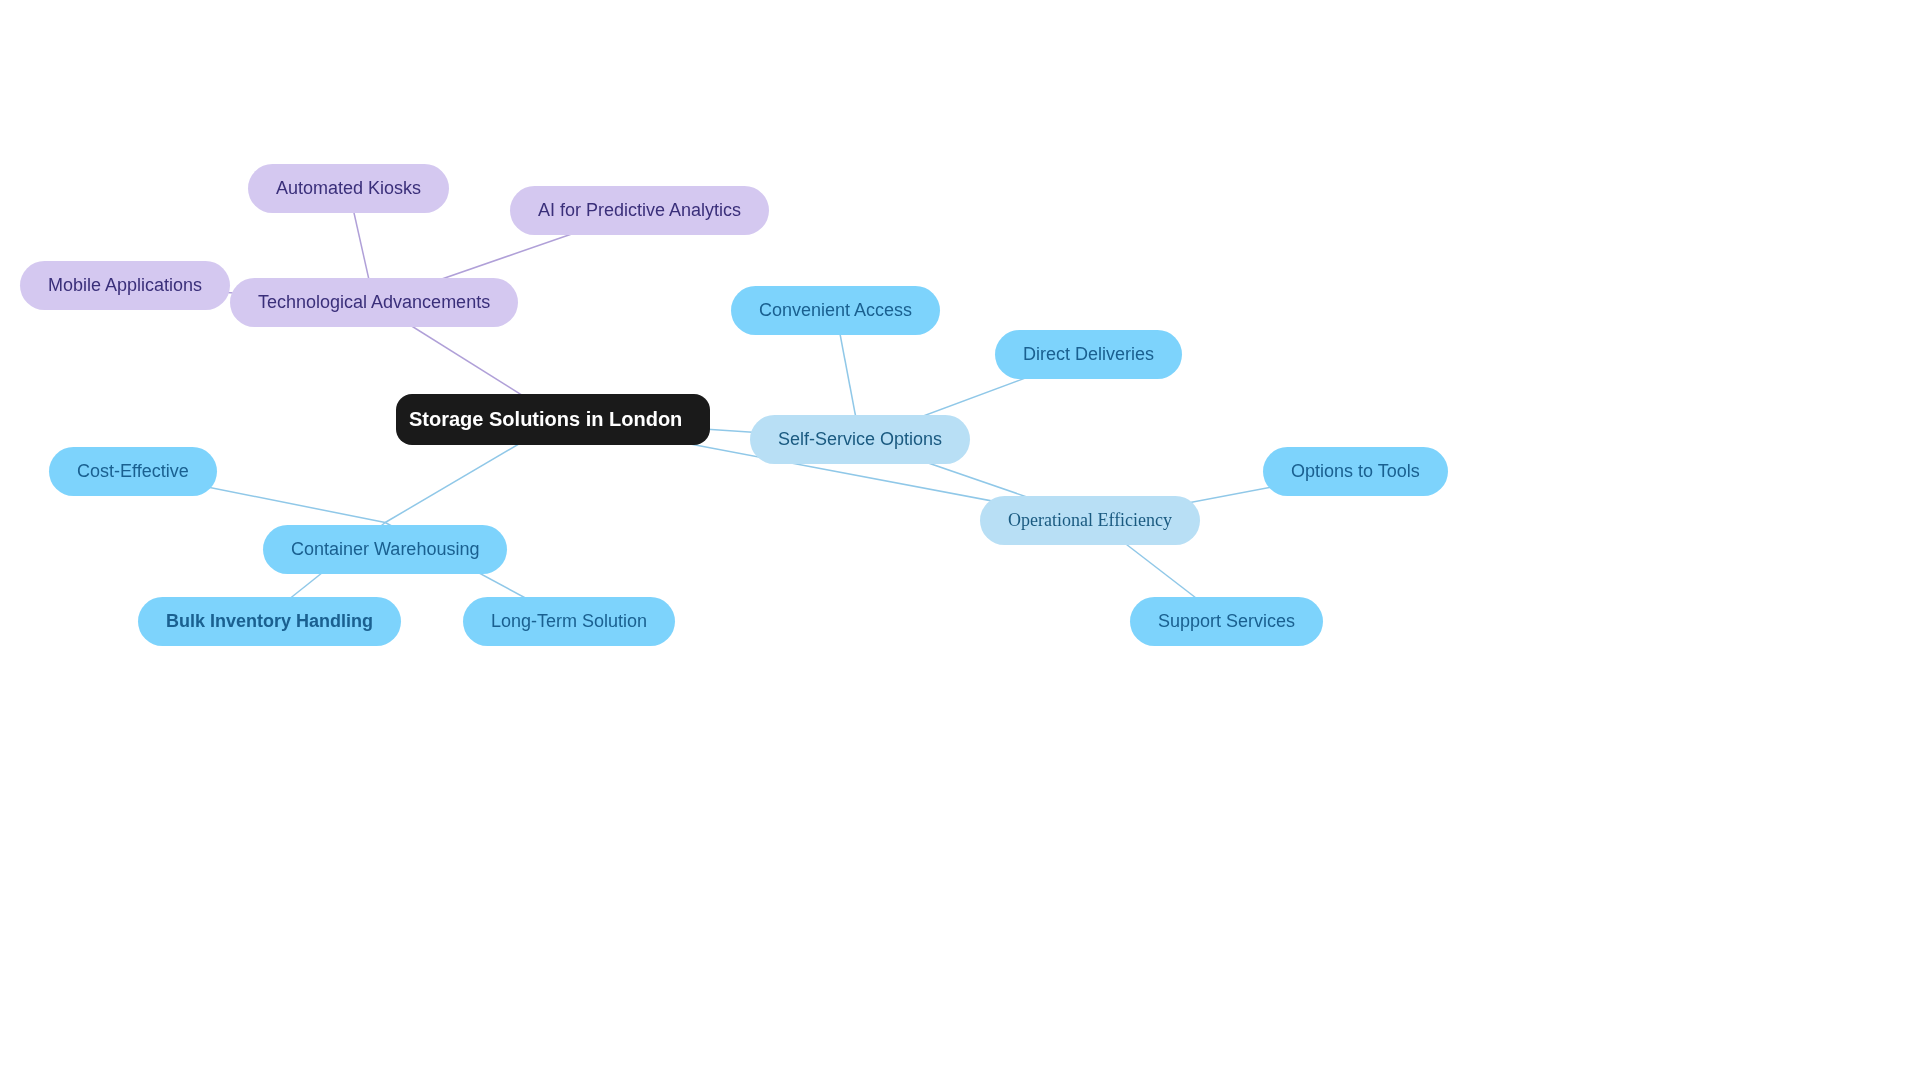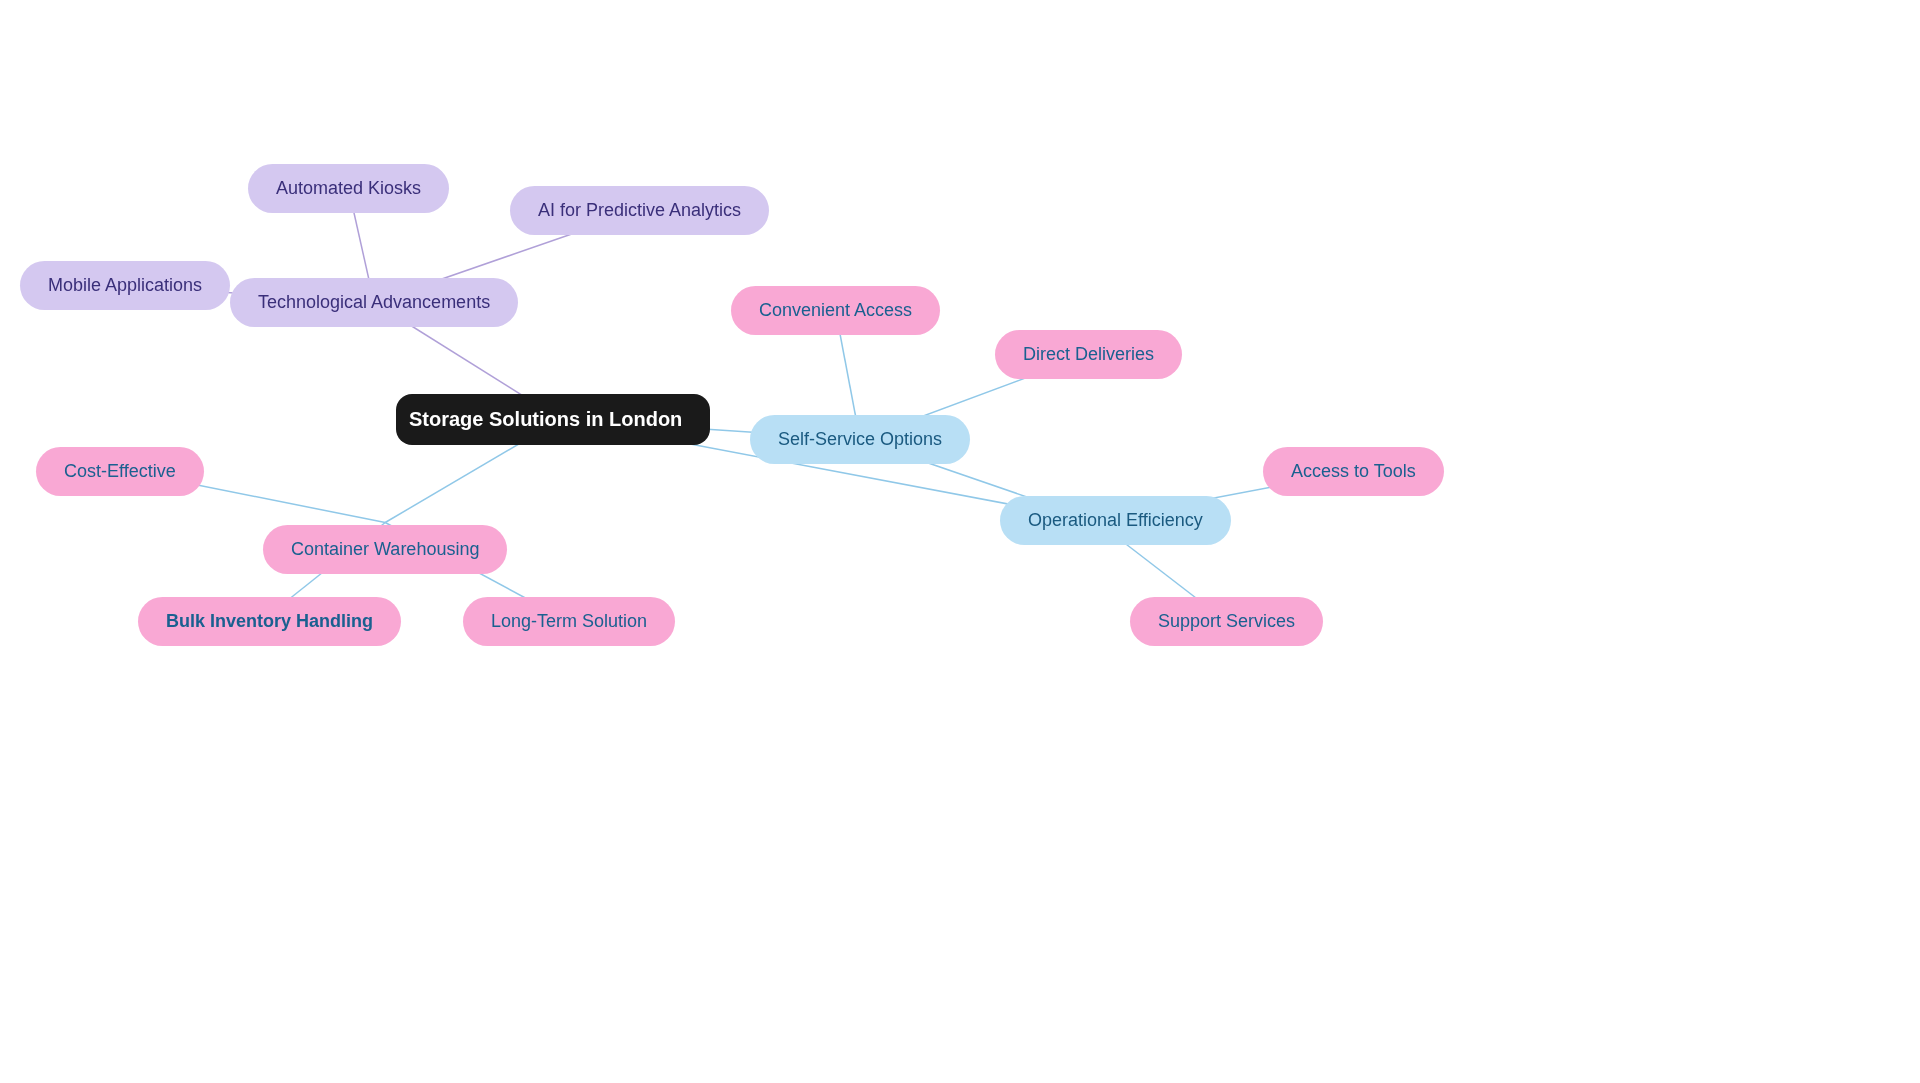--- a/index.html
+++ b/index.html
@@ -38,21 +38,21 @@
       font-weight: 600;
       border-radius: 16px;
     }
     .node-purple {
       background: #d4c8f0;
       color: #3a2f7a;
       border-radius: 50px;
       align-items: flex-end;
     }
     .node-blue {
-      background: #f9a8d4;
+      background: #7dd3fc;
       color: #1a6090;
       border-radius: 50px;
     }
     .node-blue-mid {
       background: #b8dff5;
       color: #1a5a80;
       border-radius: 50px;
     }
   </style>
 </head>
@@ -93,21 +93,21 @@
 </div>
 
 <div class="node node-purple" style="left: 20px; top: 261px;" id="n-mobile">
   <span>Mobile Applications</span>
 </div>
 
 <div class="node node-blue" style="left: 263px; top: 498px; margin-top: 27px;" id="n-container">
   <span>Container Warehousing</span>
 </div>
 
-<div class="node node-blue" style="left: 36px; top: 447px; text-align: center;" id="n-cost">
+<div class="node node-blue" style="left: 49px; top: 447px; text-align: center;" id="n-cost">
   <span>Cost-Effective</span>
 </div>
 
 <div class="node node-blue" style="left: 138px; top: 597px; font-weight: bold;" id="n-bulk">
   <span>Bulk Inventory Handling</span>
 </div>
 
 <div class="node node-blue" style="left: 463px; top: 597px;" id="n-longterm">
   <span>Long-Term Solution</span>
 </div>
@@ -117,23 +117,23 @@
 </div>
 
 <div class="node node-blue" style="left: 731px; top: 286px;" id="n-convenient">
   <span>Convenient Access</span>
 </div>
 
 <div class="node node-blue" style="left: 995px; top: 330px;" id="n-direct">
   <span>Direct Deliveries</span>
 </div>
 
-<div class="node node-blue-mid" style="left: 1000px; top: 496px;" id="n-opeff">
+<div class="node node-blue-mid" style="left: 980px; top: 496px; font-family: Liberation Serif, serif;" id="n-opeff">
   <span>Operational Efficiency</span>
 </div>
 
 <div class="node node-blue" style="left: 1263px; top: 447px;" id="n-tools">
-  <span>Access to Tools</span>
+  <span>Options to Tools</span>
 </div>
 
 <div class="node node-blue" style="left: 1130px; top: 597px;" id="n-support">
   <span>Support Services</span>
 </div>
 
 </body></html>

